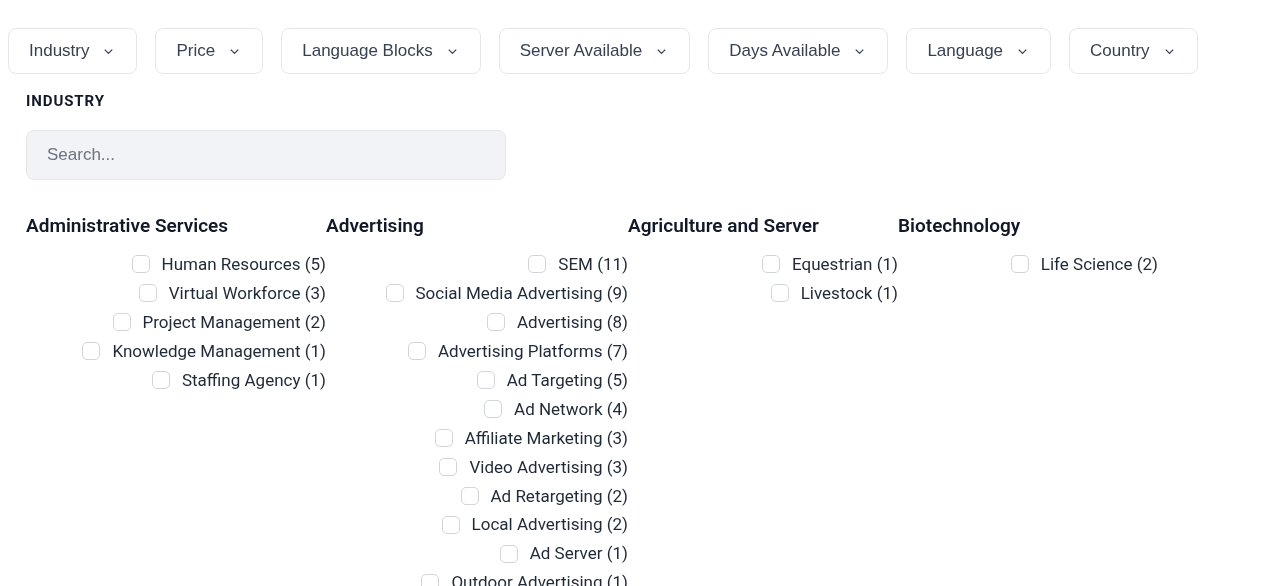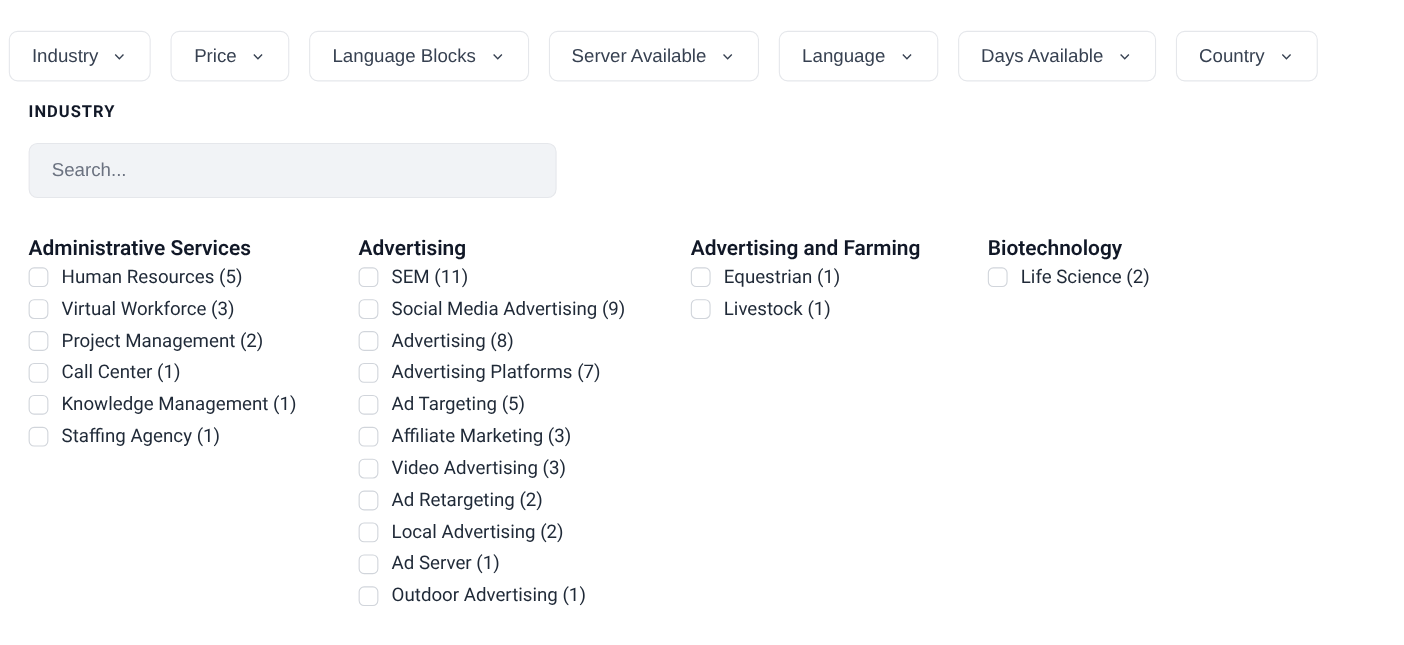--- a/index.html
+++ b/index.html
@@ -68,28 +68,29 @@
     min-width: 0;
   }
   .col-admin { width: 300px; }
   .col-adv { width: 302px; }
   .col-ag { width: 270px; }
   .col-bio { width: 260px; }
   .cat-head {
     font-size: 19px;
     font-weight: 600;
     color: #111827;
-    margin-bottom: 4px;
+    margin-bottom: 16px;
   }
   .opt {
     display: flex;
     align-items: center;
     gap: 12px;
     margin-bottom: 6px;
     line-height: 1.35;
+    justify-content: flex-end;
   }
   .chk {
     width: 18px;
     height: 18px;
     border: 1.5px solid #d1d5db;
     border-radius: 5px;
     background: #ffffff;
     flex: 0 0 auto;
     cursor: pointer;
   }
@@ -129,29 +130,29 @@
   </button>
   <button class="filter-btn">
     <span>Server Available</span>
     <span class="chev">
         <svg viewBox="0 0 24 24">
           <polyline points="6 9 12 15 18 9"></polyline>
         </svg>
       </span>
   </button>
   <button class="filter-btn">
+    <span>Days Available</span>
+    <span class="chev">
+        <svg viewBox="0 0 24 24">
+          <polyline points="6 9 12 15 18 9"></polyline>
+        </svg>
+      </span>
+  </button>
+  <button class="filter-btn">
     <span>Language</span>
-    <span class="chev">
-        <svg viewBox="0 0 24 24">
-          <polyline points="6 9 12 15 18 9"></polyline>
-        </svg>
-      </span>
-  </button>
-  <button class="filter-btn">
-    <span>Days Available</span>
     <span class="chev">
         <svg viewBox="0 0 24 24">
           <polyline points="6 9 12 15 18 9"></polyline>
         </svg>
       </span>
   </button>
   <button class="filter-btn">
     <span>Country</span>
     <span class="chev">
         <svg viewBox="0 0 24 24">
@@ -179,24 +180,20 @@
       <div class="opt">
           <span class="chk"></span>
           <span class="opt-label">Virtual Workforce (3)</span>
         </div>
       <div class="opt">
           <span class="chk"></span>
           <span class="opt-label">Project Management (2)</span>
         </div>
       <div class="opt">
           <span class="chk"></span>
-          <span class="opt-label">Call Center (1)</span>
-        </div>
-      <div class="opt">
-          <span class="chk"></span>
           <span class="opt-label">Knowledge Management (1)</span>
         </div>
       <div class="opt">
           <span class="chk"></span>
           <span class="opt-label">Staffing Agency (1)</span>
         </div>
     </div>
 
     <div class="col col-adv">
       <div class="cat-head">Advertising</div>
@@ -215,20 +212,24 @@
       <div class="opt">
           <span class="chk"></span>
           <span class="opt-label">Advertising Platforms (7)</span>
         </div>
       <div class="opt">
           <span class="chk"></span>
           <span class="opt-label">Ad Targeting (5)</span>
         </div>
       <div class="opt">
           <span class="chk"></span>
+          <span class="opt-label">Ad Network (4)</span>
+        </div>
+      <div class="opt">
+          <span class="chk"></span>
           <span class="opt-label">Affiliate Marketing (3)</span>
         </div>
       <div class="opt">
           <span class="chk"></span>
           <span class="opt-label">Video Advertising (3)</span>
         </div>
       <div class="opt">
           <span class="chk"></span>
           <span class="opt-label">Ad Retargeting (2)</span>
         </div>
@@ -240,21 +241,21 @@
           <span class="chk"></span>
           <span class="opt-label">Ad Server (1)</span>
         </div>
       <div class="opt">
           <span class="chk"></span>
           <span class="opt-label">Outdoor Advertising (1)</span>
         </div>
     </div>
 
     <div class="col col-ag">
-      <div class="cat-head">Advertising and Farming</div>
+      <div class="cat-head">Agriculture and Server</div>
       <div class="opt">
           <span class="chk"></span>
           <span class="opt-label">Equestrian (1)</span>
         </div>
       <div class="opt">
           <span class="chk"></span>
           <span class="opt-label">Livestock (1)</span>
         </div>
     </div>
 

